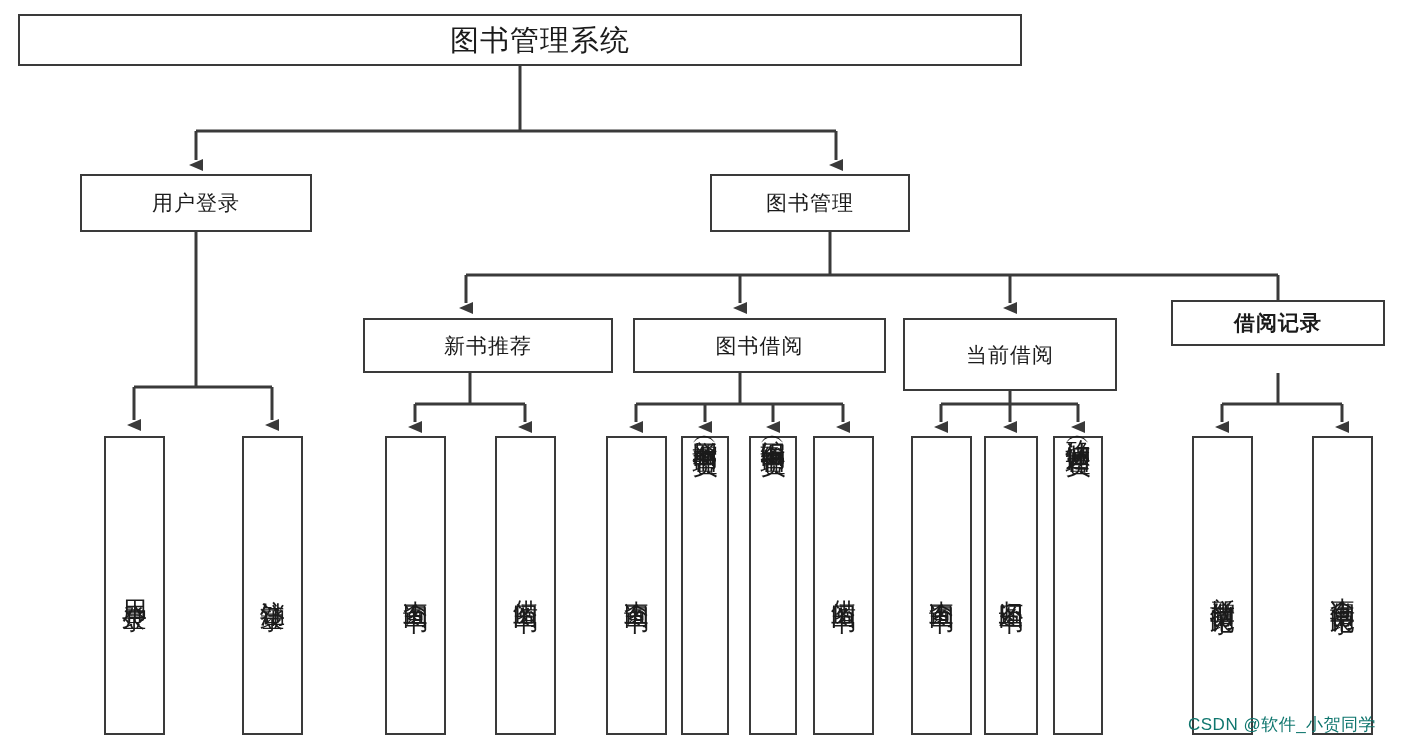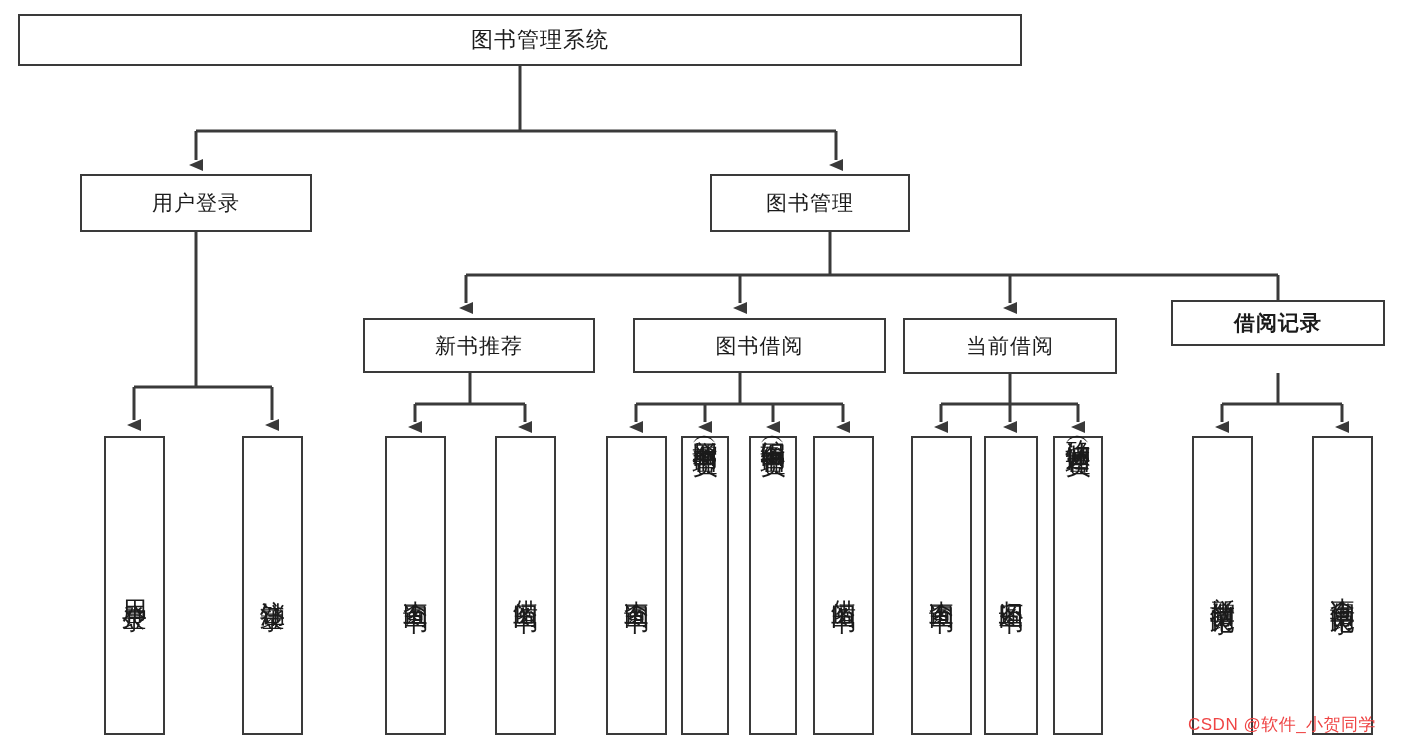--- a/index.html
+++ b/index.html
@@ -23,21 +23,21 @@
     color:#222;
   }
   .node .lbl{
     display:block;
     text-align:center;
     line-height:1.12;
     color:#1b1b1b;
   }
   
   .h-node .lbl{font-size:21px;letter-spacing:1px;}
-  #n-root .lbl{font-size:22px;margin-left:40px;}
+  #n-root .lbl{font-size:29px;margin-left:40px;}
 
   
   .v-node{align-items:flex-start;justify-content:center;padding-top:0;}
   .v-node .lbl{
     writing-mode:vertical-rl;
     text-orientation:upright;
     font-size:25px;
     letter-spacing:3px;
     line-height:1.0;
     white-space:nowrap;
@@ -47,21 +47,21 @@
   .v-node.narrow{overflow:visible;}
   .v-node.narrow .lbl{margin-top:-18px;font-size:25px;letter-spacing:2px;}
 
   .v-node.wide-leaf{align-items:center;}
   .v-node.wide-leaf .lbl{margin-top:0;}
 
   #watermark{
     position:absolute;
     left:1188px;top:713px;
     font-size:17px;
-    color:#ef4444;
+    color:#0f766e;
     letter-spacing:.5px;
     white-space:nowrap;
     user-select:none;
   }
 </style>
 </head>
 <body>
 
 <div id="stage">
 
@@ -119,27 +119,27 @@
     <span class="lbl">图书管理系统</span>
   </div>
 
   <div class="node h-node" style="left:80px;top:174px;width:232px;height:58px;">
     <span class="lbl">用户登录</span>
   </div>
   <div class="node h-node" style="left:710px;top:174px;width:200px;height:58px;">
     <span class="lbl">图书管理</span>
   </div>
 
-  <div class="node h-node" style="left:363px;top:318px;width:232px;height:55px;">
+  <div class="node h-node" style="left:363px;top:318px;width:250px;height:55px;">
     <span class="lbl">新书推荐</span>
   </div>
   <div class="node h-node" style="left:633px;top:318px;width:253px;height:55px;">
     <span class="lbl">图书借阅</span>
   </div>
-  <div class="node h-node" style="left:903px;top:318px;width:214px;height:56px;">
+  <div class="node h-node" style="left:903px;top:318px;width:214px;height:73px;">
     <span class="lbl">当前借阅</span>
   </div>
   <div class="node h-node" style="left:1171px;top:300px;width:214px;height:46px;font-weight:bold;">
     <span class="lbl">借阅记录</span>
   </div>
 
   <div class="node v-node wide-leaf" style="left:104px;top:436px;width:61px;height:299px;">
     <span class="lbl">用户登录</span>
   </div>
   <div class="node v-node wide-leaf" style="left:242px;top:436px;width:61px;height:299px;">

